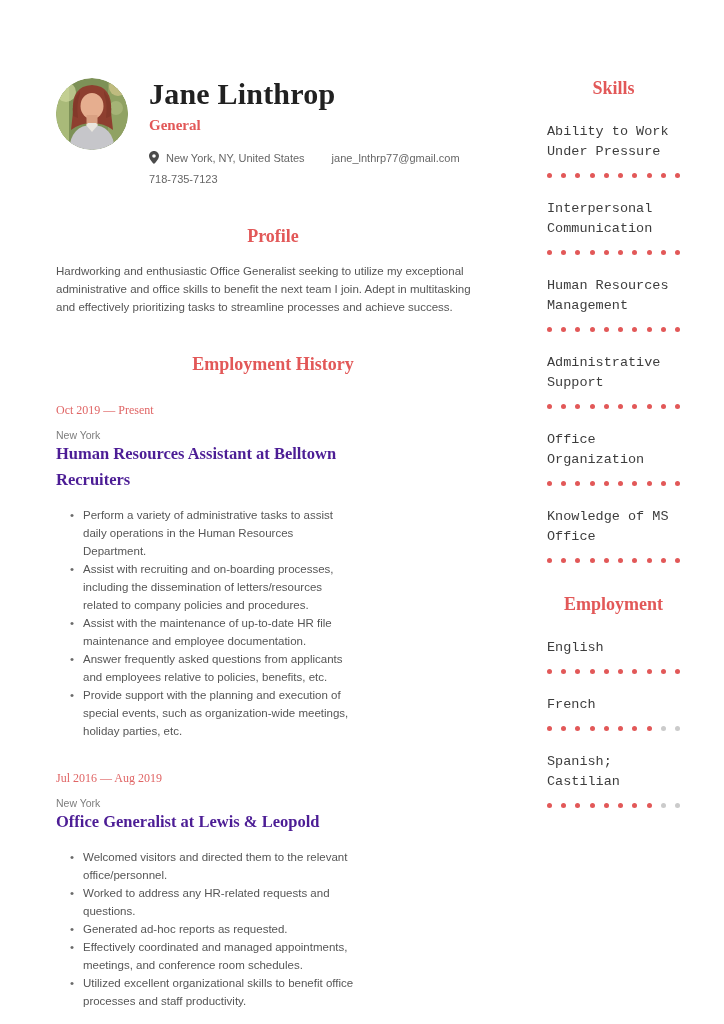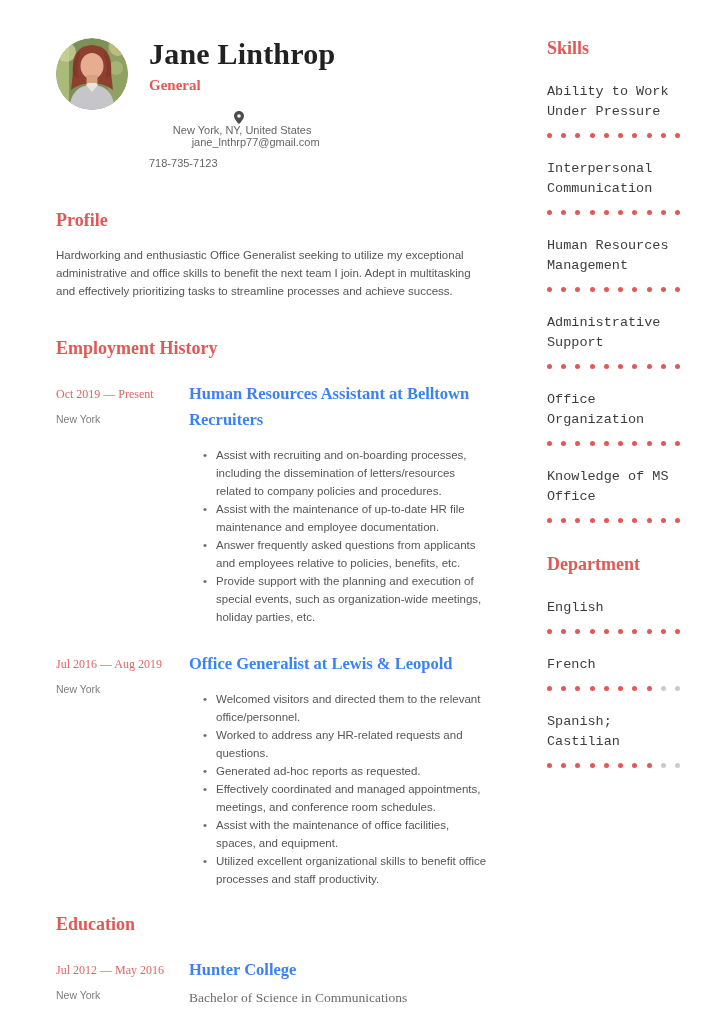--- a/index.html
+++ b/index.html
@@ -8,20 +8,21 @@
     width: 724px; height: 1024px;
     font-family: "Liberation Sans", sans-serif;
     color: #565656;
     position: relative;
     overflow: hidden;
   }
   .page {
     position: absolute; inset: 0;
     display: flex;
     padding: 36px 0 0 56px;
+    margin-top: 40px;
   }
   
   .main { width: 434px; flex: none; }
 
   .header { display: flex; margin-bottom: 40px; }
   .avatar {
     width: 72px; height: 72px; border-radius: 50%;
     overflow: hidden; flex: none; margin-top: 2px;
   }
   .header-text { margin-left: 21px; padding-top: 1px; }
@@ -31,51 +32,52 @@
     font-weight: 600; font-size: 30px; line-height: 34px;
     color: #212121; letter-spacing: 0.2px;
   }
   .person-title {
     font-family: "Liberation Serif", serif;
     font-weight: 600; font-size: 15px;
     color: var(--accent); margin-top: 6px;
   }
   .contact-row {
     margin-top: 17px; font-size: 11px; color: #666;
-    display: flex; align-items: center; flex-direction: column;
+    display: flex; align-items: center;
   }
   .pin-icon { display: inline-flex; margin-right: 7px; }
   .contact-email { margin-left: 27px; }
   .contact-phone { font-size: 11px; color: #666; margin-top: 9px; }
 
   .section-heading {
     margin: 0;
     font-family: "Liberation Serif", serif;
     font-weight: 600; font-size: 18px; line-height: 22px;
     color: var(--accent);
+    text-align: center;
   }
   .profile-section { margin-bottom: 37px; }
   .profile-text {
     margin: 15px 0 0; width: 434px;
     font-size: 11.5px; line-height: 18px; color: #565656;
   }
   .employment-section .section-heading { margin-bottom: 22px; }
-  .entry { display: flex; margin-bottom: 25px; }
+  .entry { display: flex; margin-bottom: 25px; flex-direction: column; }
   .entry-meta { width: 133px; flex: none; padding-top: 6px; }
   .entry-dates {
     font-family: "Liberation Serif", serif;
     font-size: 12px; color: #e06565; line-height: 15px;
   }
   .entry-location { margin-top: 11px; font-size: 10.5px; color: #7d7d7d; }
   .entry-content { width: 301px; }
   .entry-title {
     margin: 0;
     font-family: "Liberation Serif", serif;
     font-weight: 600; font-size: 16.5px; line-height: 26px;
-    color: #3b82f6;
+    color: #4c1d95;
   }
   .entry-degree {
     font-family: "Liberation Serif", serif;
     font-size: 13.5px; color: #6c6c6c; margin-top: 7px;
   }
   .bullet-list { margin: 13px 0 0; padding: 0 0 0 27px; list-style: none; }
   .bullet-list li {
     position: relative;
     font-size: 11.5px; line-height: 18px; color: #565656;
   }
@@ -161,20 +163,21 @@
 
           <div class="entry">
             <div class="entry-meta">
               <div class="entry-dates">Oct 2019 — Present</div>
               <div class="entry-location">New York</div>
             </div>
             <div class="entry-content">
               <h3 class="entry-title">Human Resources Assistant at Belltown Recruiters</h3>
               <ul class="bullet-list">
 
+                  <li>Perform a variety of administrative tasks to assist daily operations in the Human Resources Department.</li>
 
                   <li>Assist with recruiting and on-boarding processes, including the dissemination of letters/resources related to company policies and procedures.</li>
 
                   <li>Assist with the maintenance of up-to-date HR file maintenance and employee documentation.</li>
 
                   <li>Answer frequently asked questions from applicants and employees relative to policies, benefits, etc.</li>
 
                   <li>Provide support with the planning and execution of special events, such as organization-wide meetings, holiday parties, etc.</li>
                 </ul>
             </div>
@@ -190,21 +193,20 @@
               <ul class="bullet-list">
 
                   <li>Welcomed visitors and directed them to the relevant office/personnel.</li>
 
                   <li>Worked to address any HR-related requests and questions.</li>
 
                   <li>Generated ad-hoc reports as requested.</li>
 
                   <li>Effectively coordinated and managed appointments, meetings, and conference room schedules.</li>
 
-                  <li>Assist with the maintenance of office facilities, spaces, and equipment.</li>
 
                   <li>Utilized excellent organizational skills to benefit office processes and staff productivity.</li>
                 </ul>
             </div>
           </div>
         </div>
     </section>
 
     <section class="education-section">
       <h2 class="section-heading">Education</h2>
@@ -325,21 +327,21 @@
               <span class="dot filled"></span>
               <span class="dot filled"></span>
               <span class="dot filled"></span>
               <span class="dot filled"></span>
             </div>
           </div>
         </div>
     </section>
 
     <section class="sidebar-section languages-block">
-      <h2 class="section-heading">Department</h2>
+      <h2 class="section-heading">Employment</h2>
       <div>
 
           <div class="rated-item">
             <div class="rated-label">English</div>
             <div class="dots-row">
               <span class="dot filled"></span>
               <span class="dot filled"></span>
               <span class="dot filled"></span>
               <span class="dot filled"></span>
               <span class="dot filled"></span>

